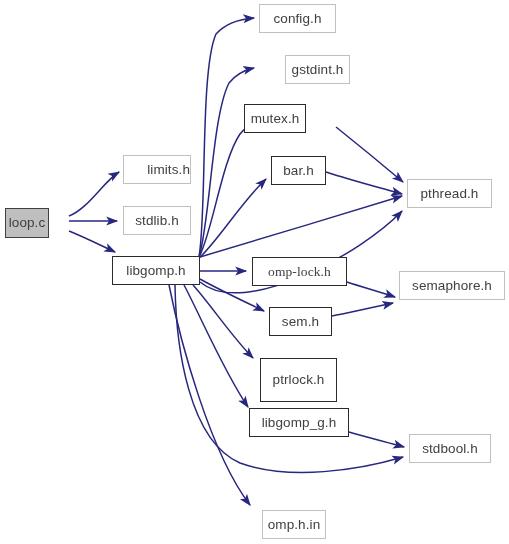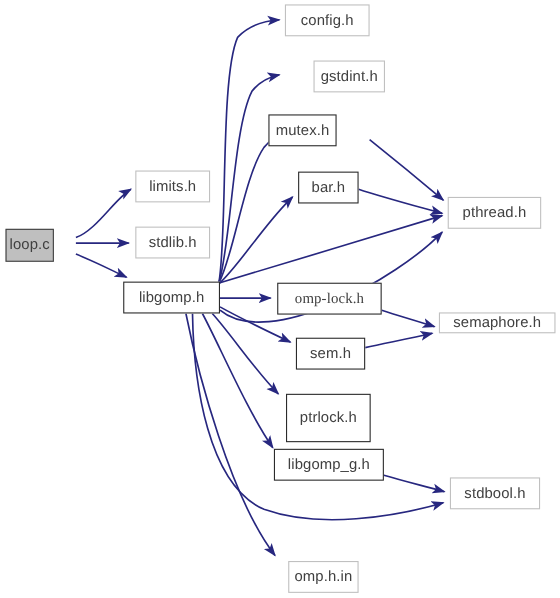--- a/index.html
+++ b/index.html
@@ -82,21 +82,21 @@
         <path d="M347,282 C362,287 380,292 395,297"></path>
         <path d="M332,316 C350,312 371,308 393,303"></path>
         <path d="M349,432 C366,437 386,442 404,447"></path>
       </g>
   </svg>
 
   <div id="node-layer">
       <div class="node current" style="left: 5px; top: 208px; width: 44px; height: 30px;">
         <span class="node-label">loop.c</span>
       </div>
-      <div class="node" style="left: 123px; top: 155px; width: 68px; height: 29px;">
+      <div class="node" style="left: 123px; top: 155px; width: 68px; height: 29px; justify-content: flex-end;">
         <span class="node-label">limits.h</span>
       </div>
       <div class="node" style="left: 123px; top: 206px; width: 68px; height: 29px;">
         <span class="node-label">stdlib.h</span>
       </div>
       <div class="node strong" style="left: 112px; top: 256px; width: 88px; height: 29px;">
         <span class="node-label">libgomp.h</span>
       </div>
       <div class="node" style="left: 259px; top: 4px; width: 77px; height: 29px;">
         <span class="node-label">config.h</span>
@@ -109,21 +109,21 @@
       </div>
       <div class="node strong" style="left: 271px; top: 156px; width: 55px; height: 29px; text-align: center;">
         <span class="node-label">bar.h</span>
       </div>
       <div class="node" style="left: 407px; top: 179px; width: 85px; height: 29px;">
         <span class="node-label">pthread.h</span>
       </div>
       <div class="node strong" style="left: 252px; top: 257px; width: 95px; height: 29px; font-family: Liberation Serif, serif;">
         <span class="node-label">omp-lock.h</span>
       </div>
-      <div class="node" style="left: 399px; top: 284px; width: 106px; height: 19px; align-items: center;">
+      <div class="node" style="left: 399px; top: 271px; width: 106px; height: 29px; align-items: center;">
         <span class="node-label">semaphore.h</span>
       </div>
       <div class="node strong" style="left: 269px; top: 307px; width: 63px; height: 29px;">
         <span class="node-label">sem.h</span>
       </div>
       <div class="node strong" style="left: 260px; top: 358px; width: 77px; height: 44px;">
         <span class="node-label">ptrlock.h</span>
       </div>
       <div class="node strong" style="left: 249px; top: 408px; width: 100px; height: 29px;">
         <span class="node-label">libgomp_g.h</span>

